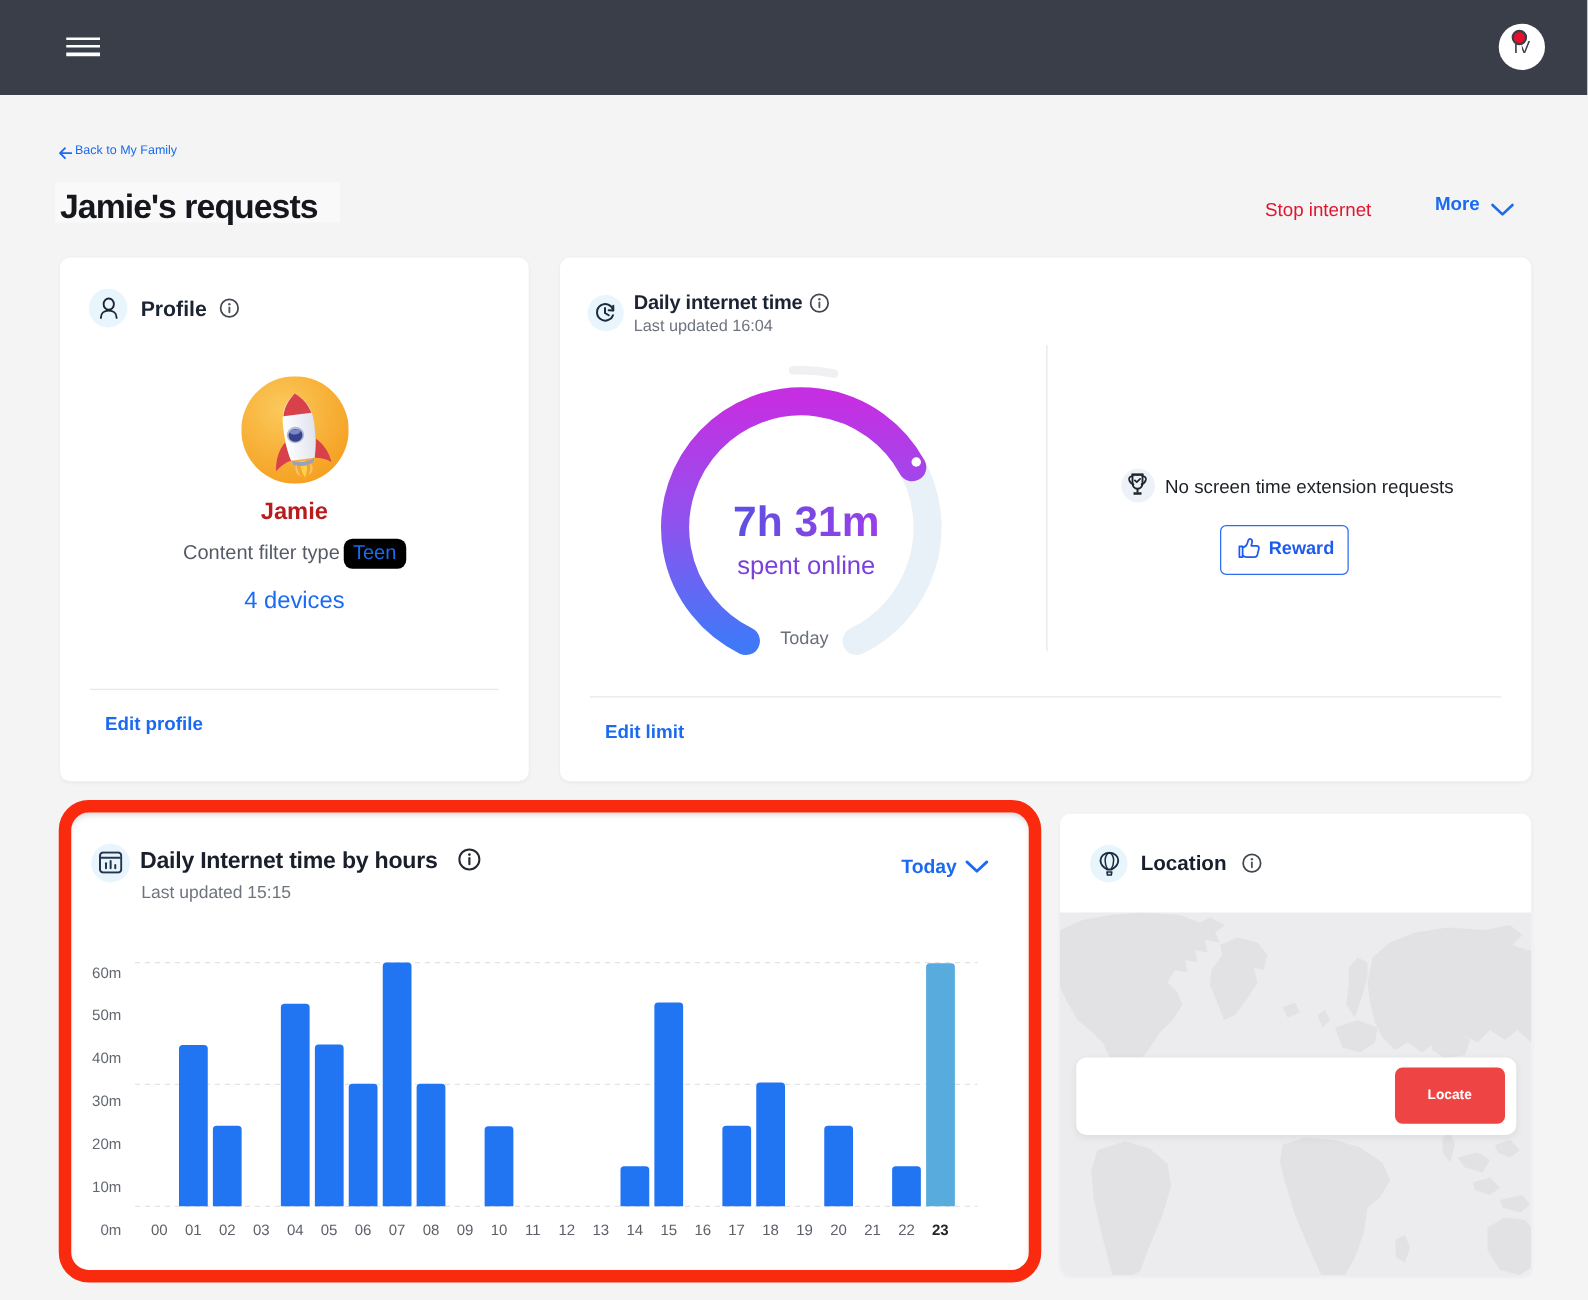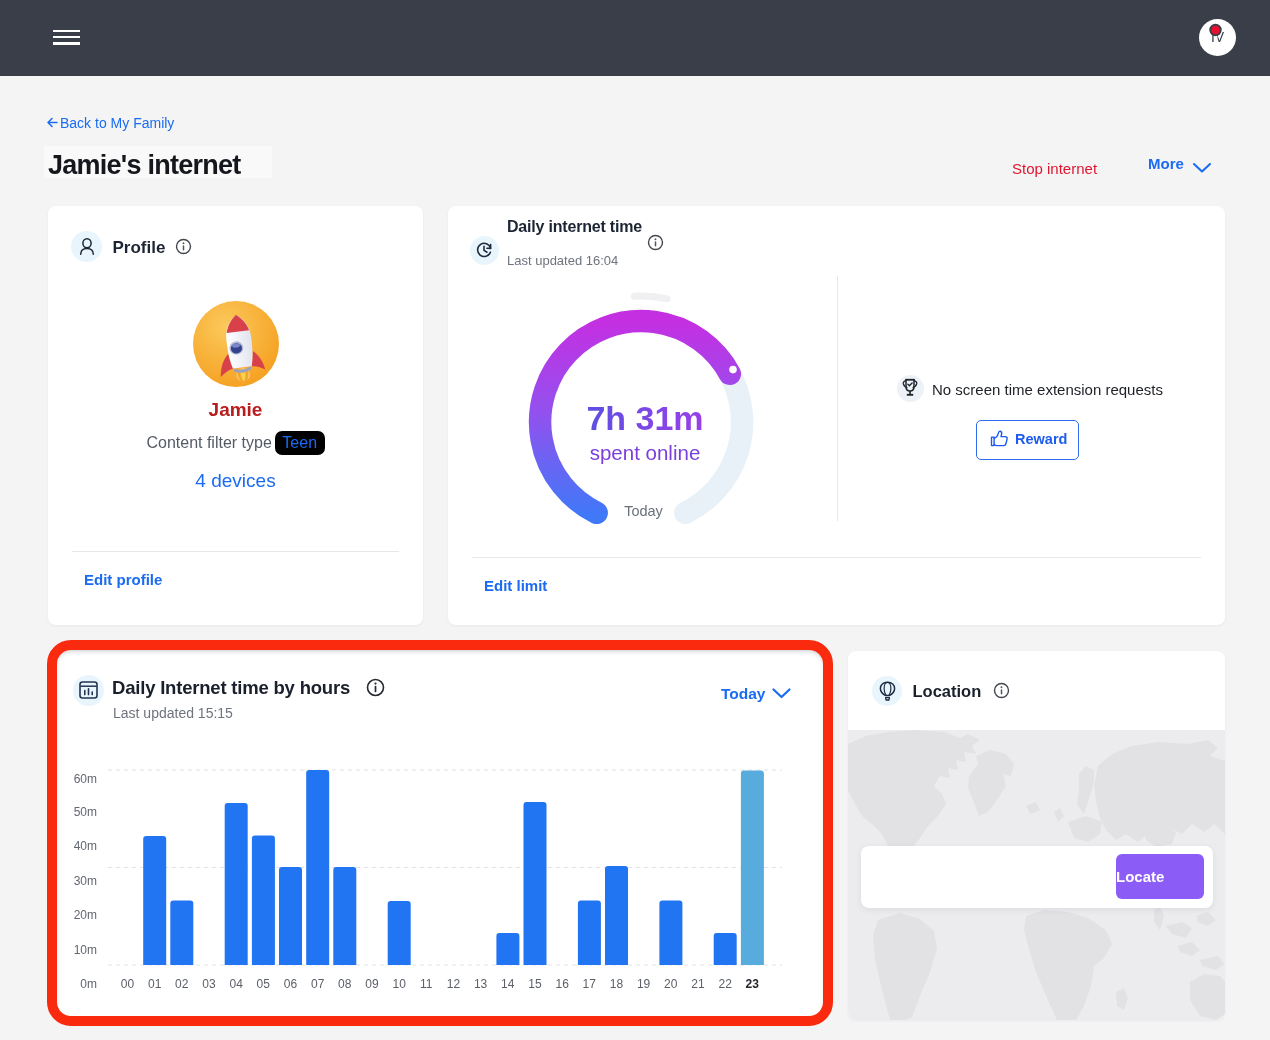--- a/index.html
+++ b/index.html
@@ -22,23 +22,23 @@
 <div class="abs" style="left:1199px;top:18.5px;width:37px;height:37px;border-radius:50%;background:#fff;color:#3a3e48;font-size:14px;line-height:37px;text-align:center;">IV</div>
 <svg class="abs" style="left:1195px;top:20px;" width="34" height="34" viewBox="0 0 34 34" fill="none">
   <path d="M6.5 25 C10 25 10.5 22.3 10.5 19.3 L10.5 14.5 C10.5 10 12.6 7 16 7 C19.4 7 21.5 10 21.5 14.5 L21.5 19.3 C21.5 22.3 22 25 25.5 25 L6.5 25 Z" stroke="#fff" stroke-width="1.9" stroke-linejoin="round" stroke-linecap="round"></path>
   <path d="M13.4 27.8 A 2.7 2.7 0 0 0 18.6 27.8" stroke="#fff" stroke-width="1.9" stroke-linecap="round"></path>
   <circle cx="20.5" cy="10" r="5.3" fill="#e70f2c" stroke="#3a3e48" stroke-width="1.8"></circle>
 </svg>
 
 <svg class="abs" style="left:47px;top:116.5px;" width="11" height="11" viewBox="0 0 11 11" fill="none">
   <path d="M10 5.5 L1.5 5.5 M5 1.5 L1 5.5 L5 9.5" stroke="#1a6bf2" stroke-width="1.5" stroke-linecap="round" stroke-linejoin="round"></path>
 </svg>
-<div class="abs blue" style="left:60px;top:115px;font-size:14px;">Back to My Family</div>
+<div class="abs blue" style="left:60px;top:115px;font-size:10px;">Back to My Family</div>
 <div class="abs" style="left:44px;top:146px;width:228px;height:32px;background:#f9f9fa;"></div>
-<div class="abs" style="left:48px;top:149.5px;font-size:27px;font-weight:bold;color:#15171c;letter-spacing:-0.75px;">Jamie's internet</div>
+<div class="abs" style="left:48px;top:149.5px;font-size:27px;font-weight:bold;color:#15171c;letter-spacing:-0.75px;">Jamie's requests</div>
 <div class="abs" style="left:1012px;top:159.5px;font-size:15px;font-weight:normal;color:#df1630;text-align:center;">Stop internet</div>
 <div class="abs" style="left:1148px;top:155px;font-size:15px;font-weight:bold;color:#1a6bf2;">More</div>
 <svg class="abs" style="left:1190px;top:161px;" width="24" height="14" viewBox="0 0 24 14" fill="none">
   <path d="M4 3 L12 10.5 L20 3" stroke="#1a6bf2" stroke-width="2.1" stroke-linecap="round" stroke-linejoin="round"></path>
 </svg>
 
 <div class="card" style="left:48px;top:206px;width:375px;height:419px;"></div>
 <div class="icirc" style="left:71px;top:231px;width:31px;height:31px;"></div>
 <svg class="abs" style="left:76.5px;top:236.5px;" width="20" height="20" viewBox="0 0 20 20" fill="none">
   <ellipse cx="10" cy="6.3" rx="4.1" ry="4.5" stroke="#1c2433" stroke-width="1.5"></ellipse>
@@ -88,21 +88,21 @@
 <div class="abs" style="left:72px;top:551px;width:327px;height:1px;background:#e8e8ea;"></div>
 <div class="abs blue" style="left:84px;top:571px;font-size:15px;font-weight:bold;">Edit profile</div>
 
 <div class="card" style="left:448px;top:206px;width:777px;height:419px;"></div>
 <div class="icirc" style="left:469.5px;top:235.5px;width:29px;height:29px;"></div>
 <svg class="abs" style="left:474px;top:240px;" width="20" height="20" viewBox="0 0 20 20" fill="none">
   <path d="M16.4 12.2 A 6.6 6.6 0 1 1 16.6 8.2" stroke="#1c2b3d" stroke-width="1.6" stroke-linecap="round"></path>
   <path d="M16.6 4.6 L16.6 8.4 L12.9 8.2" stroke="#1c2b3d" stroke-width="1.6" stroke-linecap="round" stroke-linejoin="round"></path>
   <path d="M10 6.3 L10 10.4 L13 12.2" stroke="#1c2b3d" stroke-width="1.6" stroke-linecap="round"></path>
 </svg>
-<div class="abs" style="left:507px;top:218px;font-size:16px;font-weight:bold;color:#1c2433;letter-spacing:-0.2px;">Daily internet time</div>
+<div class="abs" style="left:507px;top:234px;font-size:16px;font-weight:bold;color:#1c2433;letter-spacing:-0.2px;">Daily internet time</div>
 <svg class="abs" style="left:647px;top:234px;" width="17" height="17" viewBox="0 0 17 17" fill="none">
   <circle cx="8.5" cy="8.5" r="7" stroke="#42464e" stroke-width="1.4"></circle>
   <path d="M8.5 8 L8.5 11.8" stroke="#52565e" stroke-width="1.5" stroke-linecap="round"></path>
   <circle cx="8.5" cy="5.3" r="0.95" fill="#52565e"></circle>
 </svg>
 <div class="abs" style="left:507px;top:252.5px;font-size:13px;color:#6e747e;">Last updated 16:04</div>
 
 <svg class="abs" style="left:513px;top:292px;" width="258" height="258" viewBox="0 0 258 258" fill="none">
   <defs>
     <linearGradient id="gd" gradientUnits="userSpaceOnUse" x1="128" y1="224" x2="128" y2="28">
@@ -240,21 +240,21 @@
       <path d="M306 180 L312 176 L316 186 L312 200 L306 192 Z"></path>
       <path d="M318 196 L334 192 L344 198 L338 208 L324 204 Z"></path>
       <path d="M348 186 L360 182 L368 190 L360 196 L350 192 Z"></path>
       <path d="M330 216 L344 212 L352 220 L344 226 L332 222 Z"></path>
       <path d="M352 230 L370 226 L376 234 L368 240 L354 236 Z"></path>
       <path d="M342 252 L356 244 L372 246 L377 252 L377 284 L368 290 L352 286 L342 270 Z"></path>
       <path d="M366 60 L372 54 L376 62 L372 72 L366 68 Z"></path>
     </svg>
   </div>
   <div style="position:absolute;left:12.5px;top:195px;width:352px;height:62px;background:#fff;border-radius:8px;box-shadow:0 2px 6px rgba(40,45,60,.08);"></div>
-  <div style="position:absolute;left:268px;top:203px;width:87.5px;height:45px;background:#8b5cf6;border-radius:6px;color:#fff;font-size:15px;font-weight:bold;line-height:45px;">Locate</div>
+  <div style="position:absolute;left:268px;top:203px;width:87.5px;height:45px;background:#ef4444;border-radius:6px;color:#fff;font-size:11px;font-weight:bold;text-align:center;line-height:45px;">Locate</div>
 </div>
 <div class="icirc" style="left:872px;top:676px;width:30px;height:30px;"></div>
 <svg class="abs" style="left:878px;top:681px;" width="19" height="20" viewBox="0 0 19 20" fill="none">
   <path d="M9.5 1.2 C13.8 1.2 16.6 4.1 16.6 7.4 C16.6 10.7 13.6 13.3 11.3 14.6 L7.7 14.6 C5.4 13.3 2.4 10.7 2.4 7.4 C2.4 4.1 5.2 1.2 9.5 1.2 Z" stroke="#1b2a40" stroke-width="1.5" stroke-linejoin="round"></path>
   <path d="M9.5 1.4 C11.6 1.4 12.9 4.3 12.9 7.4 C12.9 10.4 11.8 13.1 10.9 14.5" stroke="#1b2a40" stroke-width="1.2"></path>
   <path d="M9.5 1.4 C7.4 1.4 6.1 4.3 6.1 7.4 C6.1 10.4 7.2 13.1 8.1 14.5" stroke="#1b2a40" stroke-width="1.2"></path>
   <path d="M7.6 16.6 L11.4 16.6 L11 19 L8 19 Z" stroke="#1b2a40" stroke-width="1.3" stroke-linejoin="round"></path>
 </svg>
 <div class="abs" style="left:912.5px;top:682px;font-size:16.5px;font-weight:bold;color:#191f2b;">Location</div>
 <svg class="abs" style="left:993px;top:682px;" width="17" height="17" viewBox="0 0 17 17" fill="none">

